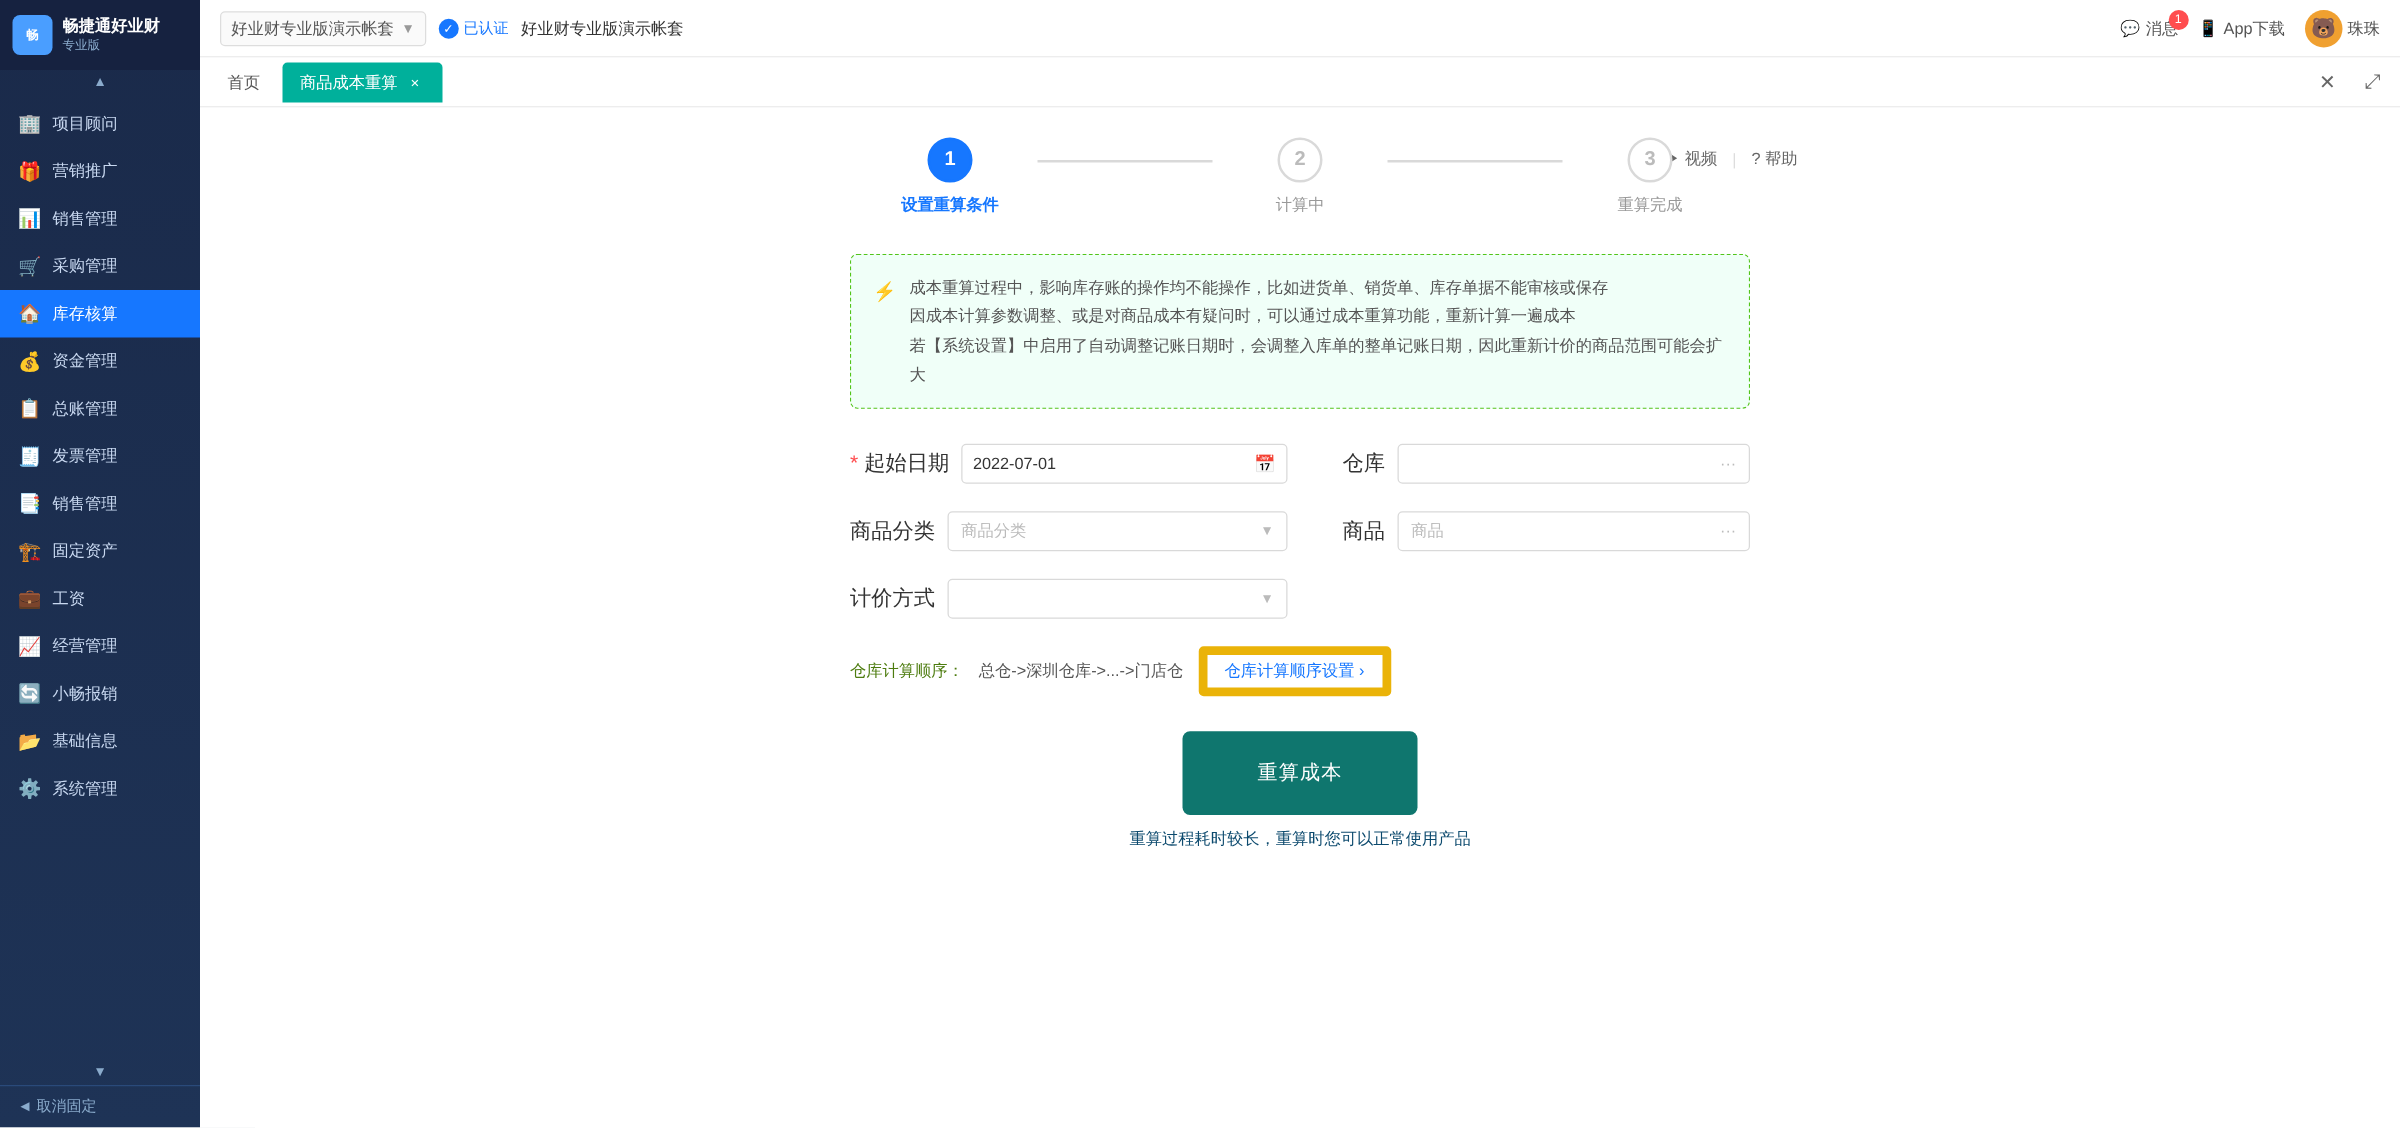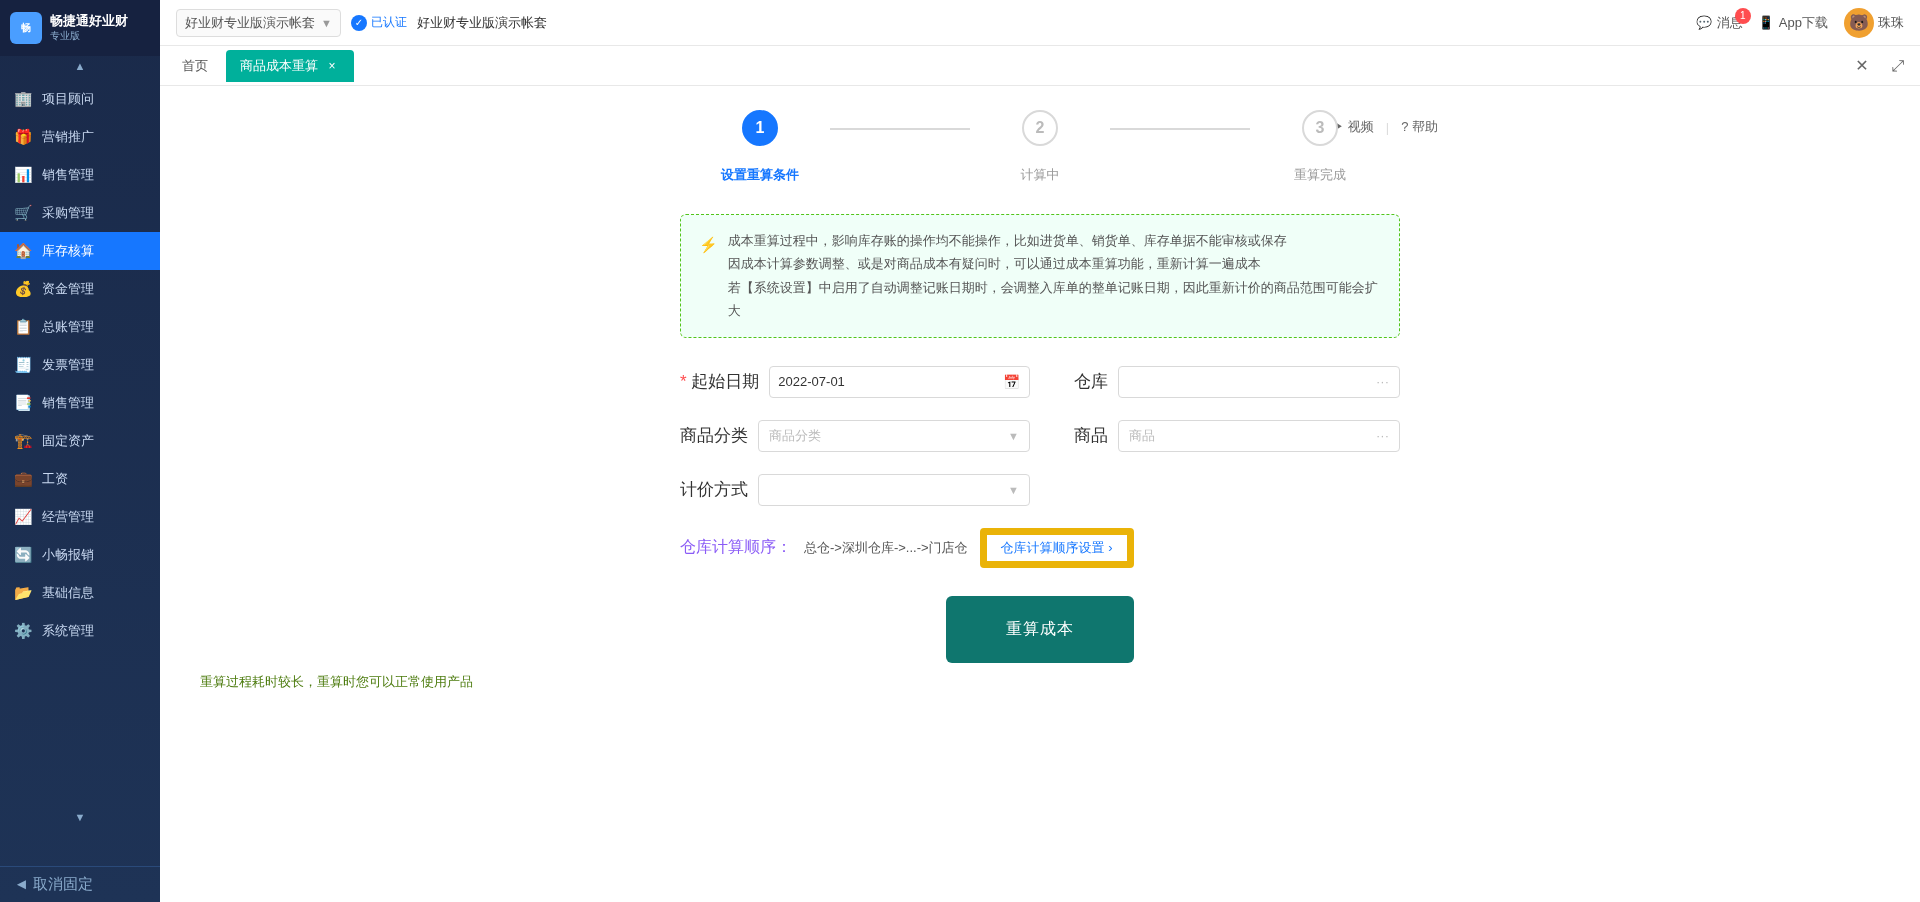--- a/index.html
+++ b/index.html
@@ -43,25 +43,24 @@
       font-size: 13px;
       transition: background 0.2s;
     }
     .sidebar-item.active { background: #1677ff; color: #fff; }
     .sidebar-item .icon { font-size: 15px; width: 20px; text-align: center; }
     .sidebar-scroll-btn {
       width: 100%; text-align: center; padding: 4px; color: #8aabcc; font-size: 11px; cursor: pointer;
     }
     .sidebar-footer {
       padding: 8px 14px;
-      color: #8aabcc; font-size: 15px;
+      color: #8aabcc; font-size: 12px;
       cursor: pointer;
       display: flex; align-items: center; gap: 6px;
       border-top: 1px solid #2a4a7a;
-      margin-top: 39px;
     }
 
     
     .main-wrapper {
       flex: 1;
       display: flex;
       flex-direction: column;
       background: #f5f6fa;
       overflow: hidden;
     }
@@ -197,21 +196,21 @@
       background: #1677ff;
       border-color: #1677ff;
       color: #fff;
     }
     .step-circle.inactive {
       background: #fff;
       border-color: #d9d9d9;
       color: #bbb;
     }
     .step-label {
-      margin-top: 20px;
+      margin-top: 9px;
       font-size: 13px;
       color: #999;
       white-space: nowrap;
     }
     .step-label.active { color: #1677ff; font-weight: bold; }
     .step-connector {
       flex: 1;
       height: 2px;
       background: #d9d9d9;
       margin-top: 18px;
@@ -315,21 +314,21 @@
     .form-select-dots .dots { color: #bbb; }
 
     
     .warehouse-row {
       display: flex; align-items: center; gap: 12px;
       margin-bottom: 28px;
       max-width: 720px;
       margin-left: auto;
       margin-right: auto;
     }
-    .warehouse-label { font-size: 16px; color: #8b5cf6; white-space: nowrap; }
+    .warehouse-label { font-size: 13px; color: #4d7c0f; white-space: nowrap; }
     .warehouse-value { font-size: 13px; color: #555; }
     .warehouse-btn {
       border: 7px solid #eab308;
       color: #1677ff;
       background: #fff;
       border-radius: 4px;
       padding: 4px 14px;
       cursor: pointer;
       font-size: 13px;
       display: flex; align-items: center; gap: 4px;
@@ -344,22 +343,23 @@
       background: #0f766e;
       color: white;
       border: none;
       border-radius: 6px;
       padding: 23px 60px;
       font-size: 16px;
       cursor: pointer;
       letter-spacing: 1px;
     }
     .recalc-hint {
+      text-align: center;
       margin-top: 10px;
-      color: #4d7c0f;
+      color: #0c4a6e;
       font-size: 13px;
     }
   </style>
 </head>
 <body>
 
 <div class="sidebar">
   <div class="sidebar-header">
     <div class="sidebar-logo">
       <span>畅</span>

